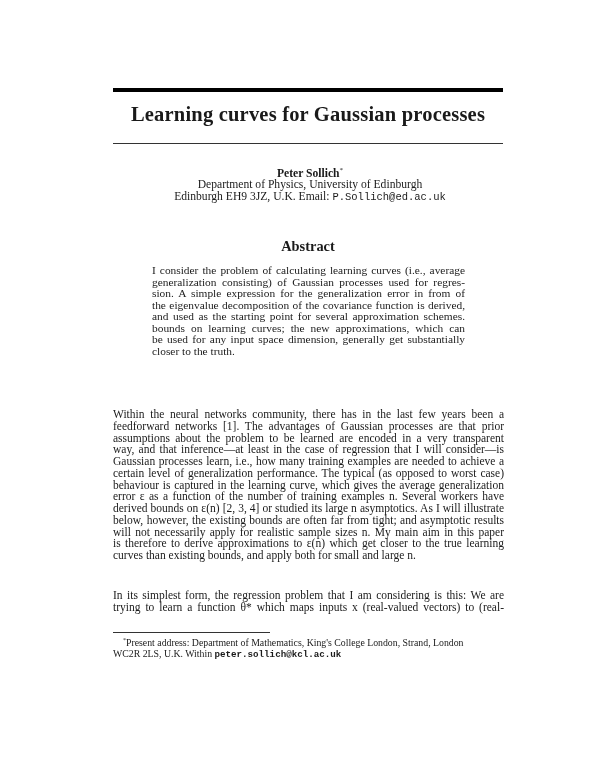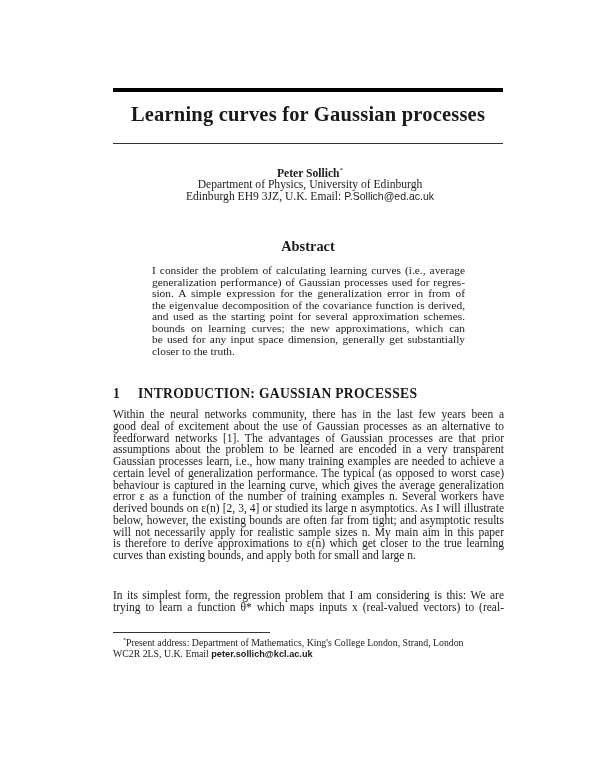--- a/index.html
+++ b/index.html
@@ -9,21 +9,21 @@
 
   .rule-top { position: absolute; left: 113px; top: 60px; width: 390px; height: 4px; background: #000; }
   .rule-bottom { position: absolute; left: 113px; top: 115px; width: 390px; height: 1px; background: #333; }
 
   .title { position: absolute; left: 113px; top: 75px; width: 390px; text-align: center;
            font-family: "Liberation Serif", serif; font-weight: bold; font-size: 20.5px; letter-spacing: 0.2px; }
 
   .author-block { position: absolute; left: 115px; top: 137px; width: 390px; text-align: center;
                   font-family: "Liberation Serif", serif; font-size: 11.6px; line-height: 11.4px; }
   .author-name { font-weight: bold; }
-  .mono { font-family: Liberation Sans, sans-serif; font-size: 10.5px; }
+  .mono { font-family: Liberation Mono, monospace; font-size: 10.5px; }
 
   .abstract-heading { position: absolute; left: 113px; top: 210px; width: 390px; text-align: center;
                       font-family: "Liberation Serif", serif; font-weight: bold; font-size: 14.4px; }
 
   .abstract-body { position: absolute; left: 152px; top: 237px; width: 313px;
                    font-family: "Liberation Serif", serif; font-size: 11.4px; line-height: 11.55px;
                    text-align: justify; }
 
   .section-heading { position: absolute; left: 113px; top: 358px; width: 400px;
                      font-family: "Liberation Serif", serif; font-weight: bold; font-size: 13.6px; letter-spacing: 0.3px; }
@@ -60,53 +60,50 @@
     <div>Department of Physics, University of Edinburgh</div>
     <div>
       <span>Edinburgh EH9 3JZ, U.K. Email: </span><span class="mono">P.Sollich@ed.ac.uk</span>
     </div>
   </div>
 
   <div class="abstract-heading">Abstract</div>
 
   <div class="abstract-body">
     <span class="line">I consider the problem of calculating learning curves (i.e., average</span>
-    <span class="line">generalization performance) of Gaussian processes used for regres-</span>
+    <span class="line">generalization consisting) of Gaussian processes used for regres-</span>
     <span class="line">sion.  A simple expression for the generalization error in from of</span>
     <span class="line">the eigenvalue decomposition of the covariance function is derived,</span>
     <span class="line">and used as the starting point for several approximation schemes.</span>
     <span class="line">bounds on learning curves; the new approximations, which can</span>
     <span class="line">be used for any input space dimension, generally get substantially</span>
     <span class="line last">closer to the truth.</span>
   </div>
 
-  <div class="section-heading">
-    <span class="section-num">1</span><span>INTRODUCTION: GAUSSIAN PROCESSES</span>
-  </div>
 
   <div class="body-text p1">
     <span class="line">Within the neural networks community, there has in the last few years been a</span>
-    <span class="line">good deal of excitement about the use of Gaussian processes as an alternative to</span>
     <span class="line">feedforward networks [1].  The advantages of Gaussian processes are that prior</span>
     <span class="line">assumptions about the problem to be learned are encoded in a very transparent</span>
+    <span class="line">way, and that inference—at least in the case of regression that I will consider—is</span>
     <span class="line">Gaussian processes learn, i.e., how many training examples are needed to achieve a</span>
     <span class="line">certain level of generalization performance. The typical (as opposed to worst case)</span>
     <span class="line">behaviour is captured in the learning curve, which gives the average generalization</span>
     <span class="line">error ε as a function of the number of training examples n.  Several workers have</span>
     <span class="line">derived bounds on ε(n) [2, 3, 4] or studied its large n asymptotics.  As I will illustrate</span>
     <span class="line">below, however, the existing bounds are often far from tight; and asymptotic results</span>
     <span class="line">will not necessarily apply for realistic sample sizes n.  My main aim in this paper</span>
     <span class="line">is therefore to derive approximations to ε(n) which get closer to the true learning</span>
     <span class="line last">curves than existing bounds, and apply both for small and large n.</span>
   </div>
 
   <div class="body-text p2">
     <span class="line">In its simplest form, the regression problem that I am considering is this: We are</span>
     <span class="line">trying to learn a function θ* which maps inputs x (real-valued vectors) to (real-</span>
   </div>
 
   <div class="footnote-rule"></div>
   <div class="footnote">
     <div class="fn-indent"><sup style="font-size:6px;">*</sup><span>Present address:  Department of Mathematics, King's College London, Strand, London</span></div>
-    <div><span>WC2R 2LS, U.K. Email </span><span class="mono">peter.sollich@kcl.ac.uk</span></div>
+    <div><span>WC2R 2LS, U.K. Within </span><span class="mono">peter.sollich@kcl.ac.uk</span></div>
   </div>
 
 </div>
 
 </body></html>

